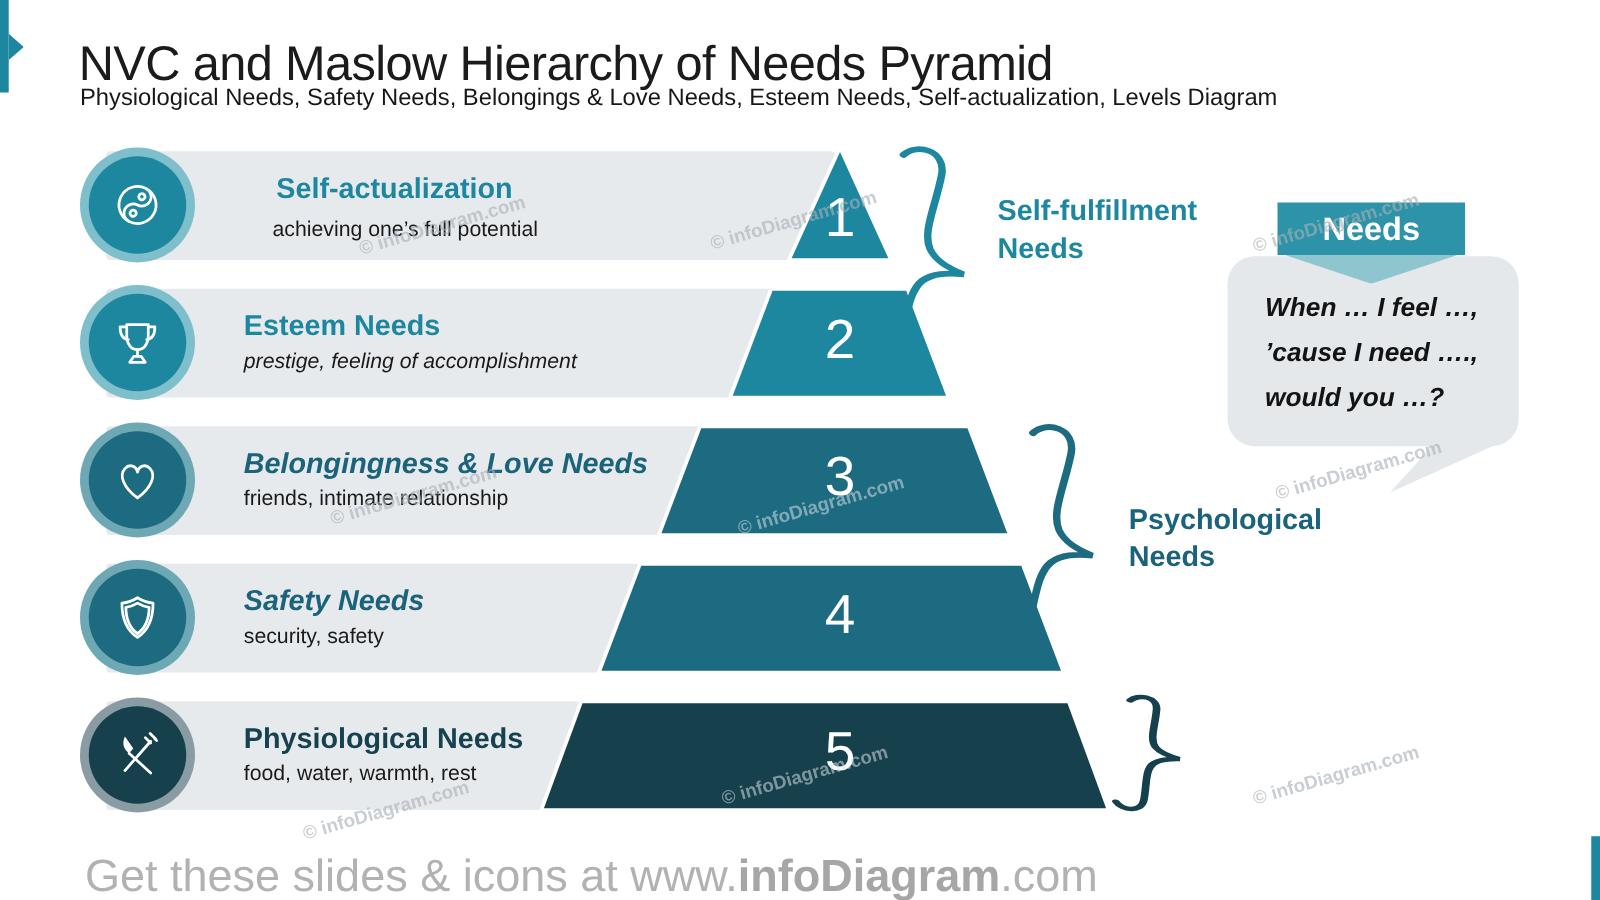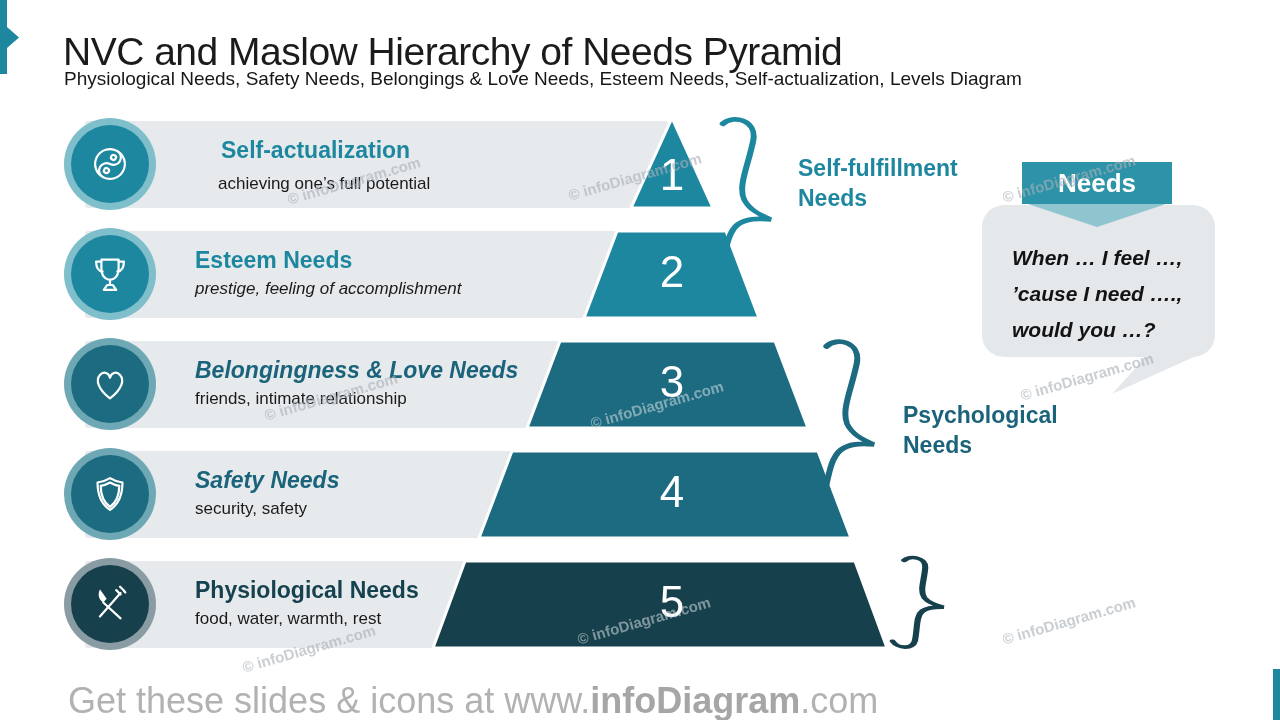--- a/index.html
+++ b/index.html
@@ -41,21 +41,21 @@
   .g1{color:#1E87A0;} .g2{color:#1A637A;} .g3{color:#16424F;}
 
   
   .banner{left:1022px;top:162px;width:150px;height:42px;background:#2D93A9;color:#fff;
           font-size:26px;font-weight:bold;display:flex;align-items:center;justify-content:center;}
   .banner-fold{left:1022px;top:202px;width:150px;height:25px;background:#8FC5CF;
                clip-path:polygon(0 0,100% 0,50% 100%);}
   .bubble{left:982px;top:205px;width:233px;height:152px;background:#E4E8EB;border-radius:22px;}
   .bubble-tail{left:1108px;top:352px;width:100px;height:42px;background:#E4E8EB;
                clip-path:polygon(42% 0,97% 0,4% 100%);}
-  .bubble-text{left:1012px;top:240px;font-size:21px;font-style:italic;font-weight:600;color:#131313;line-height:36px;}
+  .bubble-text{left:1012px;top:229px;font-size:21px;font-style:italic;font-weight:600;color:#131313;line-height:36px;}
 
   
   .footer{left:68px;top:680px;font-size:36px;color:#B2B2B2;}
   .footer b{color:#A6A6A6;}
 
   .brace{overflow:visible;}
 </style>
 </head>
 <body>
 

